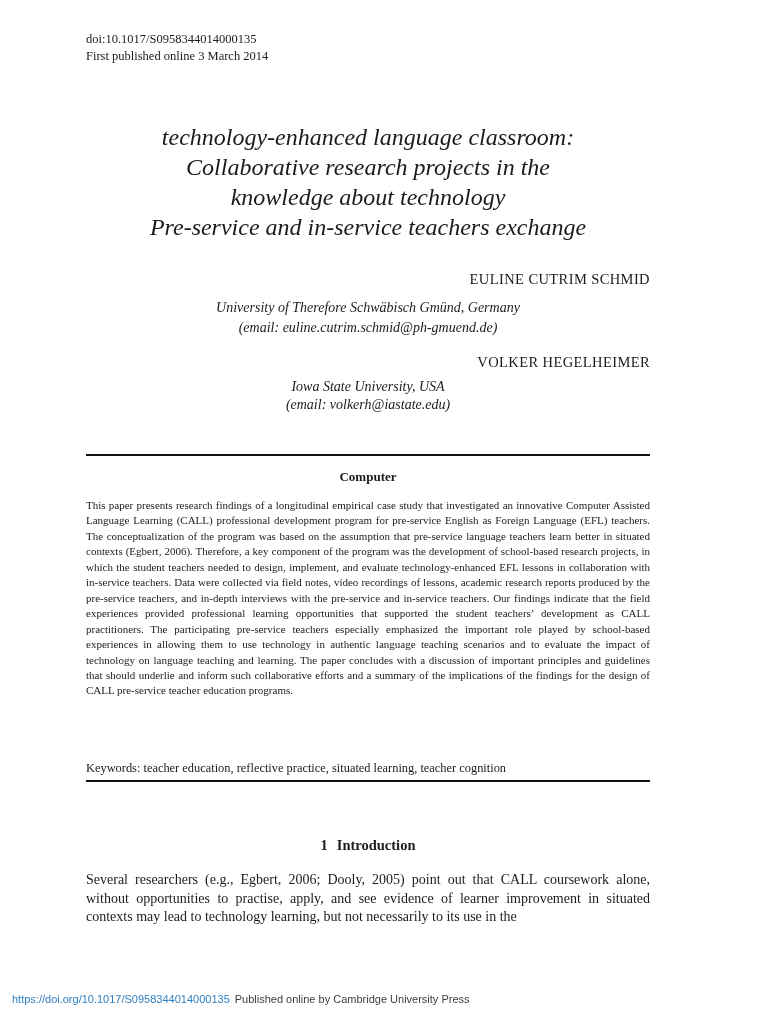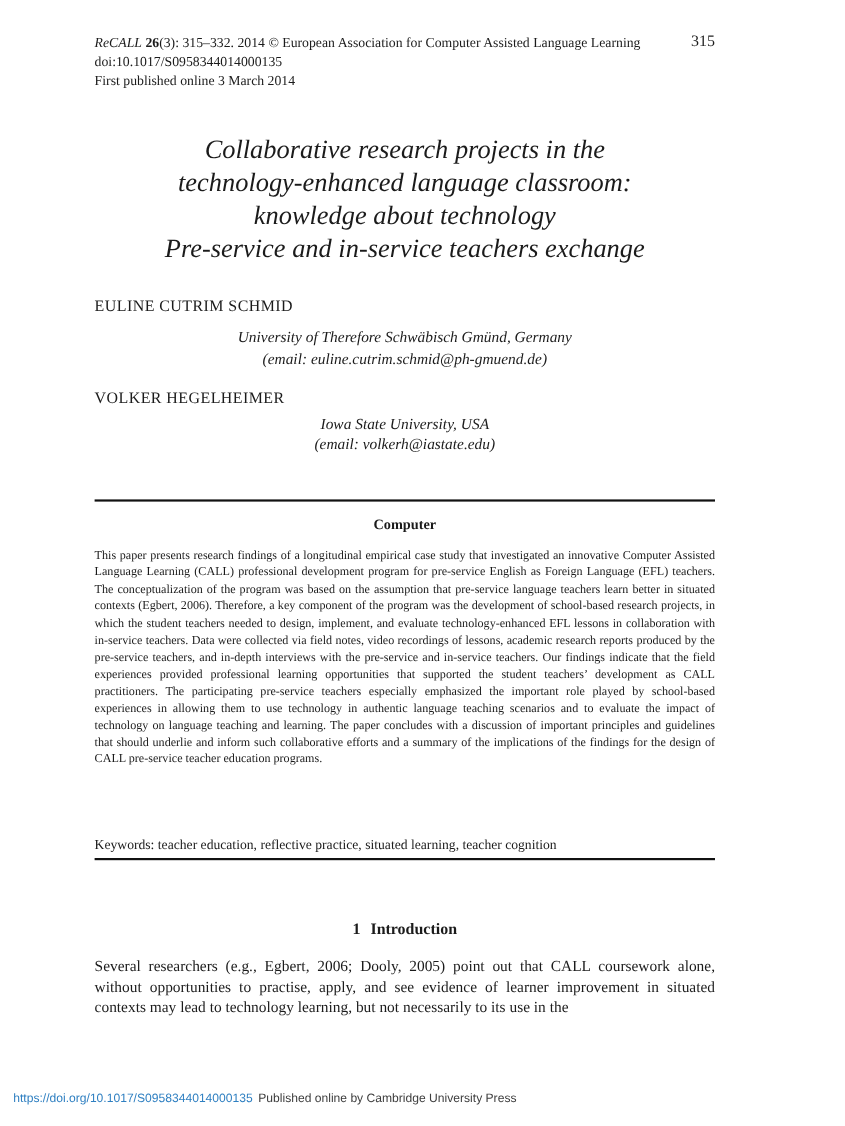--- a/index.html
+++ b/index.html
@@ -47,21 +47,21 @@
     font-size: 24px;
     line-height: 30px;
     font-weight: normal;
     margin: 0;
   }
   
   .author-name {
     position: absolute;
     left: 86px;
     width: 564px;
-    text-align: left;
+    text-align: right;
     font-size: 14.5px;
     letter-spacing: 0.4px;
   }
   .author-affil, .author-email {
     position: absolute;
     left: 86px;
     width: 564px;
     text-align: center;
     font-style: italic;
     font-size: 14px;
@@ -151,32 +151,27 @@
     color: #3d3d3d;
     font-weight: normal;
   }
 </style>
 </head>
 <body>
 
 <div class="page">
 
   <div class="journal-header">
-    <div class="line1">
-      <span class="journal-title">ReCALL</span>
-      <span class="journal-volume">26</span><span>(3): 315–332. 2014 © European Association for Computer Assisted Language Learning</span>
-      <span class="page-number">315</span>
-    </div>
     <div>doi:10.1017/S0958344014000135</div>
     <div>First published online 3 March 2014</div>
   </div>
 
   <h1 class="article-title">
+    <div>technology-enhanced language classroom:</div>
     <div>Collaborative research projects in the</div>
-    <div>technology-enhanced language classroom:</div>
     <div>knowledge about technology</div>
     <div>Pre-service and in-service teachers exchange</div>
   </h1>
 
   <div class="author-name name-1">EULINE CUTRIM SCHMID</div>
   <div class="author-affil affil-1">University of Therefore Schwäbisch Gmünd, Germany</div>
   <div class="author-email email-1">(email: euline.cutrim.schmid@ph-gmuend.de)</div>
 
   <div class="author-name name-2">VOLKER HEGELHEIMER</div>
   <div class="author-affil affil-2">Iowa State University, USA</div>

